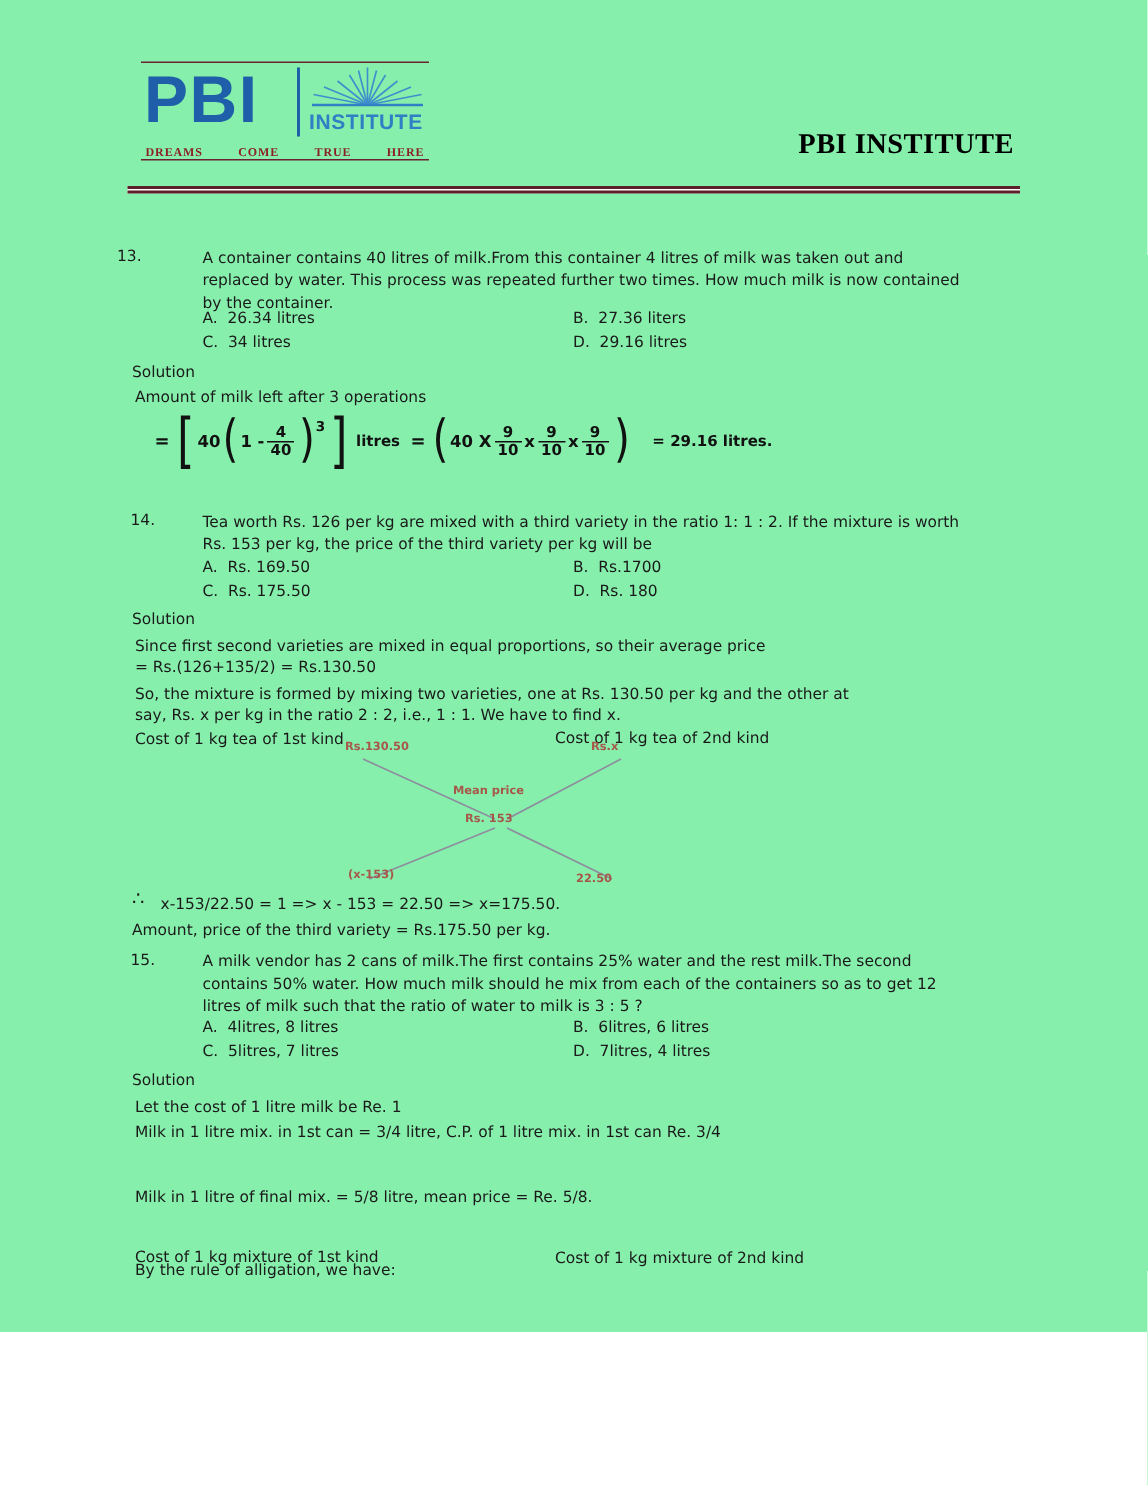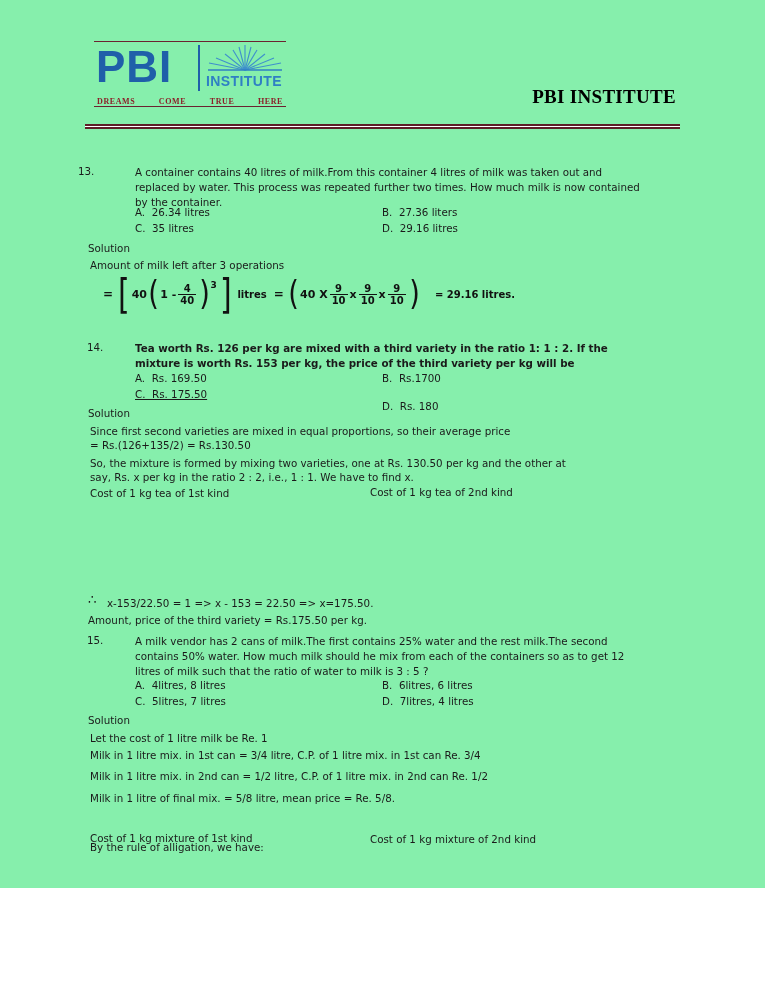--- a/index.html
+++ b/index.html
@@ -288,21 +288,21 @@
     <div class="header-title">PBI INSTITUTE</div>
     <div class="rule"></div>
   </div>
 
   <div class="body-area">
 
     <div class="qnum" style="left:78px; top:165px;">13.</div>
     <div class="qtext" style="top:165px;">A container contains 40 litres of milk.From this container 4 litres of milk was taken out and replaced by water. This process was repeated further two times. How much milk is now contained by the container.</div>
     <div class="opt-l" style="top:206px;">A.  26.34 litres</div>
     <div class="opt-r" style="top:206px;">B.  27.36 liters</div>
-    <div class="opt-l" style="top:222px;">C.  35 litres</div>
+    <div class="opt-l" style="top:222px;">C.  34 litres</div>
     <div class="opt-r" style="top:222px;">D.  29.16 litres</div>
     <div class="sol-label" style="top:242px;">Solution</div>
     <div class="sol-line" style="top:258px;">Amount of milk left after 3 operations</div>
 
     <div class="formula">
       <span class="eq">=</span>
       <span class="brk">[</span>
       <span>40</span>
       <span class="paren">(</span>
       <span>1 -</span>
@@ -329,48 +329,63 @@
       <span>x</span>
       <span class="frac">
         <span class="num">9</span>
         <span class="den">10</span>
       </span>
       <span class="paren">)</span>
       <span class="f-word" style="margin-left:14px;">= 29.16 litres.</span>
     </div>
 
     <div class="qnum" style="left:87px; top:341px;">14.</div>
-    <div class="qtext" style="top:341px;font-weight:bold;">Tea worth Rs. 126 per kg are mixed with a third variety in the ratio 1: 1 : 2. If the mixture is worth Rs. 153 per kg, the price of the third variety per kg will be</div>
+    <div class="qtext" style="top:341px;">Tea worth Rs. 126 per kg are mixed with a third variety in the ratio 1: 1 : 2. If the mixture is worth Rs. 153 per kg, the price of the third variety per kg will be</div>
     <div class="opt-l" style="top:372px;">A.  Rs. 169.50</div>
     <div class="opt-r" style="top:372px;">B.  Rs.1700</div>
-    <div class="opt-l" style="top:388px;text-decoration:underline;">C.  Rs. 175.50</div>
-    <div class="opt-r" style="top:400px;">D.  Rs. 180</div>
+    <div class="opt-l" style="top:388px;">C.  Rs. 175.50</div>
+    <div class="opt-r" style="top:388px;">D.  Rs. 180</div>
     <div class="sol-label" style="top:407px;">Solution</div>
     <div class="sol-line" style="top:424px;">Since first second varieties are mixed in equal proportions, so their average price</div>
     <div class="sol-line" style="top:438px;">= Rs.(126+135/2) = Rs.130.50</div>
     <div class="sol-line" style="top:456px;">So, the mixture is formed by mixing two varieties, one at Rs. 130.50 per kg and the other at</div>
     <div class="sol-line" style="top:470px;">say, Rs. x per kg in the ratio 2 : 2, i.e., 1 : 1. We have to find x.</div>
 
     <div class="sol-line" style="top:486px;">Cost of 1 kg tea of 1st kind</div>
     <div class="col-right" style="top:486px;">Cost of 1 kg tea of 2nd kind</div>
 
+    <div class="cross">
+      <svg width="230" height="100" viewBox="0 0 230 100">
+        <g stroke="#8d8d9e" stroke-width="1.1" fill="none">
+          <line x1="24" y1="12" x2="112" y2="52"></line>
+          <line x1="196" y1="12" x2="120" y2="52"></line>
+          <line x1="112" y1="58" x2="28" y2="92"></line>
+          <line x1="120" y1="58" x2="190" y2="92"></line>
+        </g>
+      </svg>
+      <div class="cross-lbl" style="left:12px; top:-1px;">Rs.130.50</div>
+      <div class="cross-lbl" style="left:176px; top:-1px;">Rs.x</div>
+      <div class="cross-lbl" style="left:84px; top:28px;">Mean price</div>
+      <div class="cross-lbl" style="left:92px; top:47px;">Rs. 153</div>
+      <div class="cross-lbl" style="left:14px; top:84px;">(x-153)</div>
+      <div class="cross-lbl" style="left:166px; top:87px;">22.50</div>
+    </div>
 
     <div class="therefore">∴</div>
     <div class="sol-line" style="left:107px; top:596px;">x-153/22.50 = 1 =&gt; x - 153 = 22.50 =&gt; x=175.50.</div>
     <div class="sol-line" style="left:88px; top:613px;">Amount, price of the third variety = Rs.175.50 per kg.</div>
 
     <div class="qnum" style="left:87px; top:634px;">15.</div>
     <div class="qtext" style="top:634px;">A milk vendor has 2 cans of milk.The first contains 25% water and the rest milk.The second contains 50% water. How much milk should he mix from each of the containers so as to get 12 litres of milk such that the ratio of water to milk is 3 : 5 ?</div>
     <div class="opt-l" style="top:679px;">A.  4litres, 8 litres</div>
     <div class="opt-r" style="top:679px;">B.  6litres, 6 litres</div>
     <div class="opt-l" style="top:695px;">C.  5litres, 7 litres</div>
     <div class="opt-r" style="top:695px;">D.  7litres, 4 litres</div>
     <div class="sol-label" style="top:714px;">Solution</div>
     <div class="sol-line" style="top:731px;">Let the cost of 1 litre milk be Re. 1</div>
     <div class="sol-line" style="top:748px;">Milk in 1 litre mix. in 1st can = 3/4 litre, C.P. of 1 litre mix. in 1st can Re. 3/4</div>
-    <div class="sol-line" style="top:769px;">Milk in 1 litre mix. in 2nd can = 1/2 litre, C.P. of 1 litre mix. in 2nd can Re. 1/2</div>
     <div class="sol-line" style="top:791px;">Milk in 1 litre of final mix. = 5/8 litre, mean price = Re. 5/8.</div>
     <div class="sol-line" style="top:815px;margin-top:25px;">By the rule of alligation, we have:</div>
     <div class="sol-line" style="top:831px;">Cost of 1 kg mixture of 1st kind</div>
     <div class="col-right" style="top:833px;">Cost of 1 kg mixture of 2nd kind</div>
 
   </div>
 </div>
 
 </body></html>

